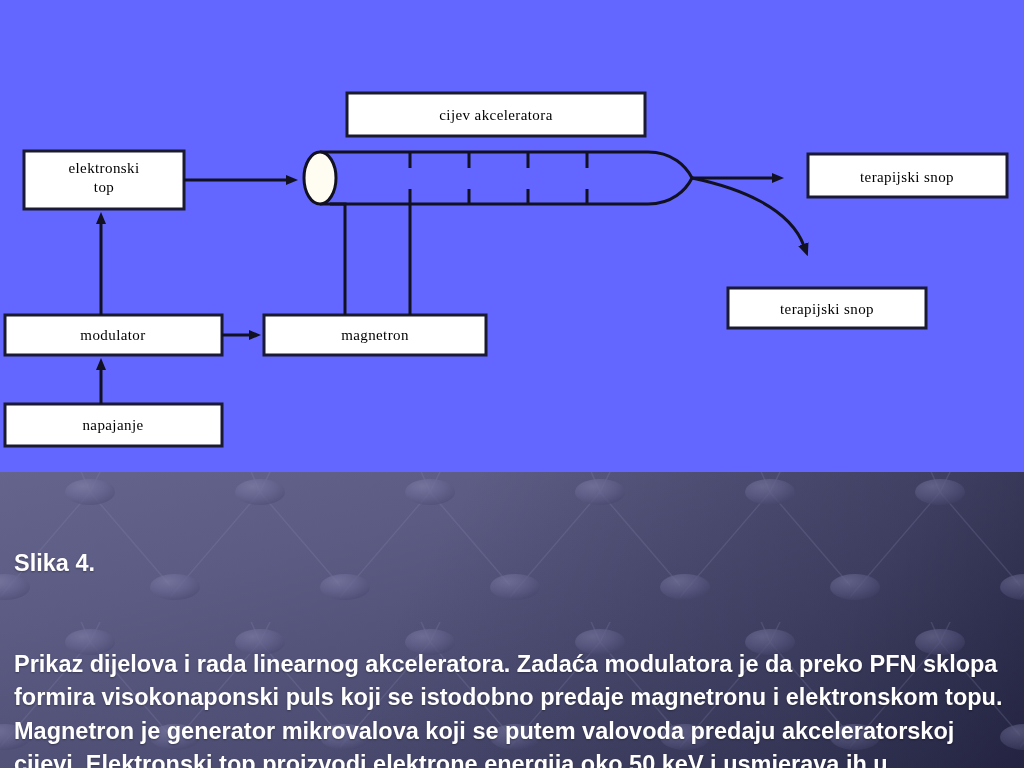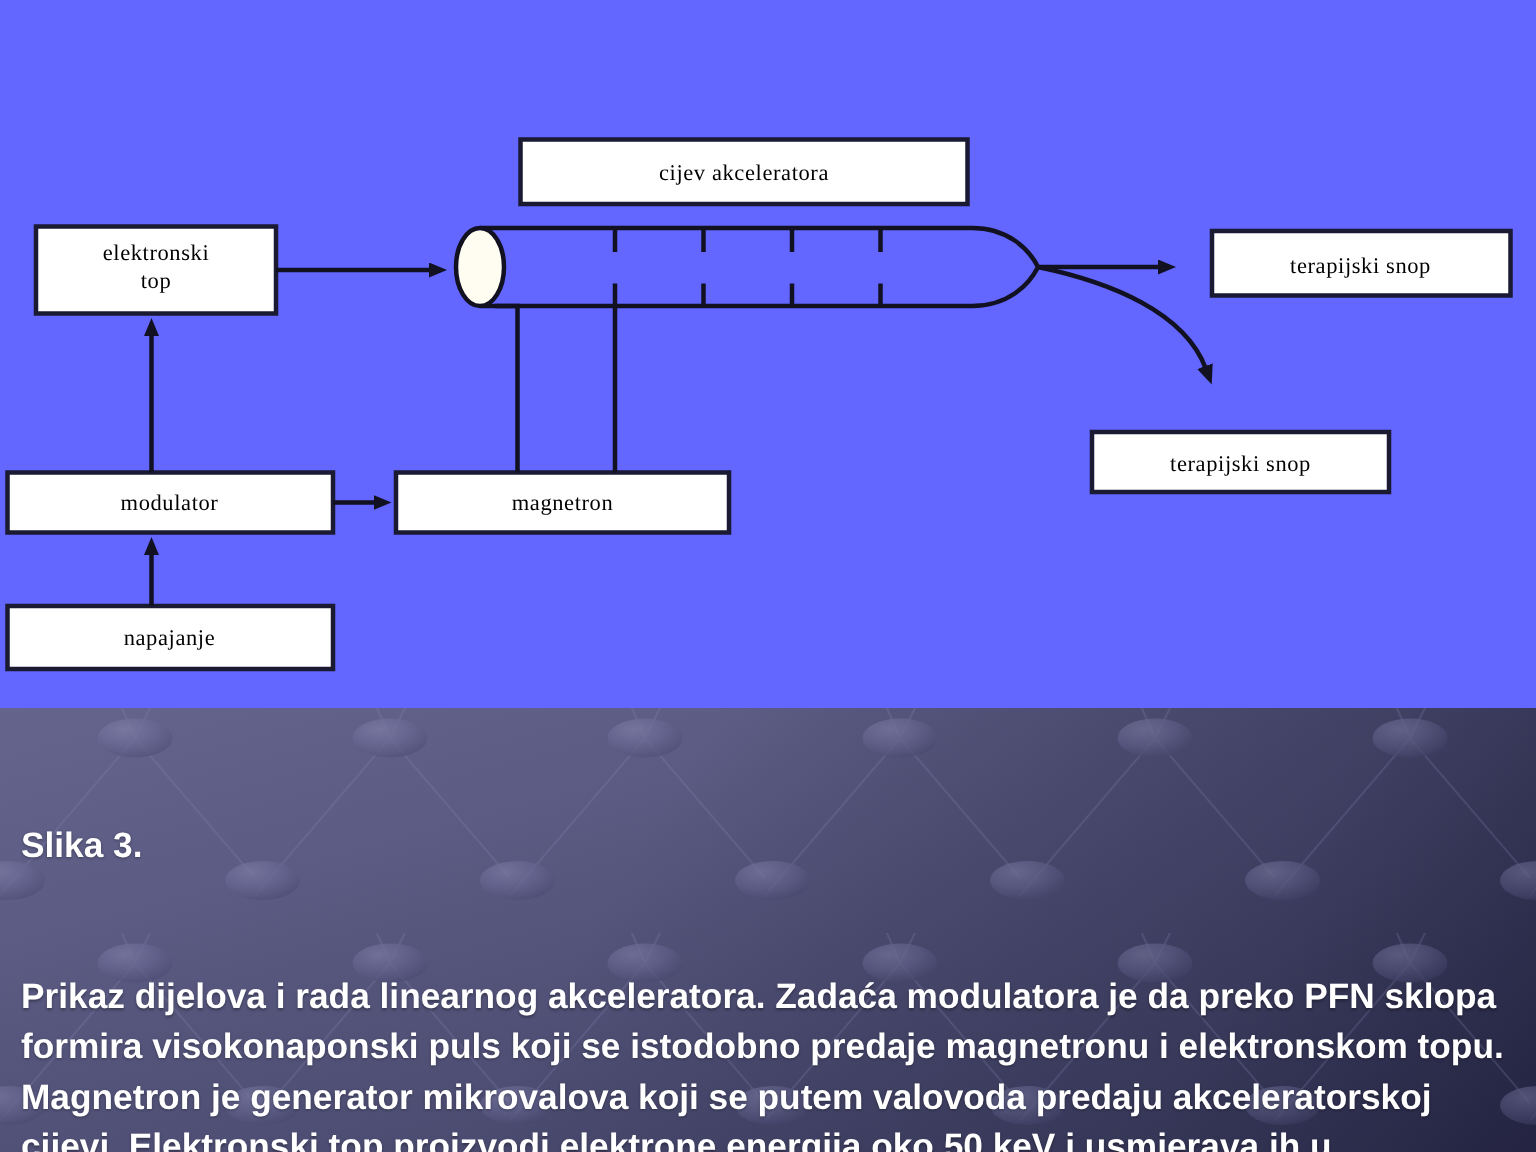--- a/index.html
+++ b/index.html
@@ -222,18 +222,18 @@
             <ellipse cx="90" cy="20" rx="25" ry="13" fill="url(#beadGrad)"></ellipse>
             <ellipse cx="5" cy="115" rx="25" ry="13" fill="url(#beadGrad)"></ellipse>
             <ellipse cx="175" cy="115" rx="25" ry="13" fill="url(#beadGrad)"></ellipse>
           </g>
         </pattern>
       </defs>
       <rect x="0" y="0" width="1024" height="296" fill="url(#latticePattern)"></rect>
     </svg>
 
     <div id="caption-text">
-      <span id="caption-title">Slika 3.</span>
+      <span id="caption-title">Slika 4.</span>
       <span id="caption-body">Prikaz dijelova i rada linearnog akceleratora. Zadaća modulatora je da preko PFN sklopa formira visokonaponski puls koji se istodobno predaje magnetronu i elektronskom topu. Magnetron je generator mikrovalova koji se putem valovoda predaju akceleratorskoj cijevi. Elektronski top proizvodi elektrone energija oko 50 keV i usmjerava ih u akceleratorsku cijev. Tu se oblikuju nakupine elektrona</span>
     </div>
   </div>
 
 </div>
 
 </body></html>

